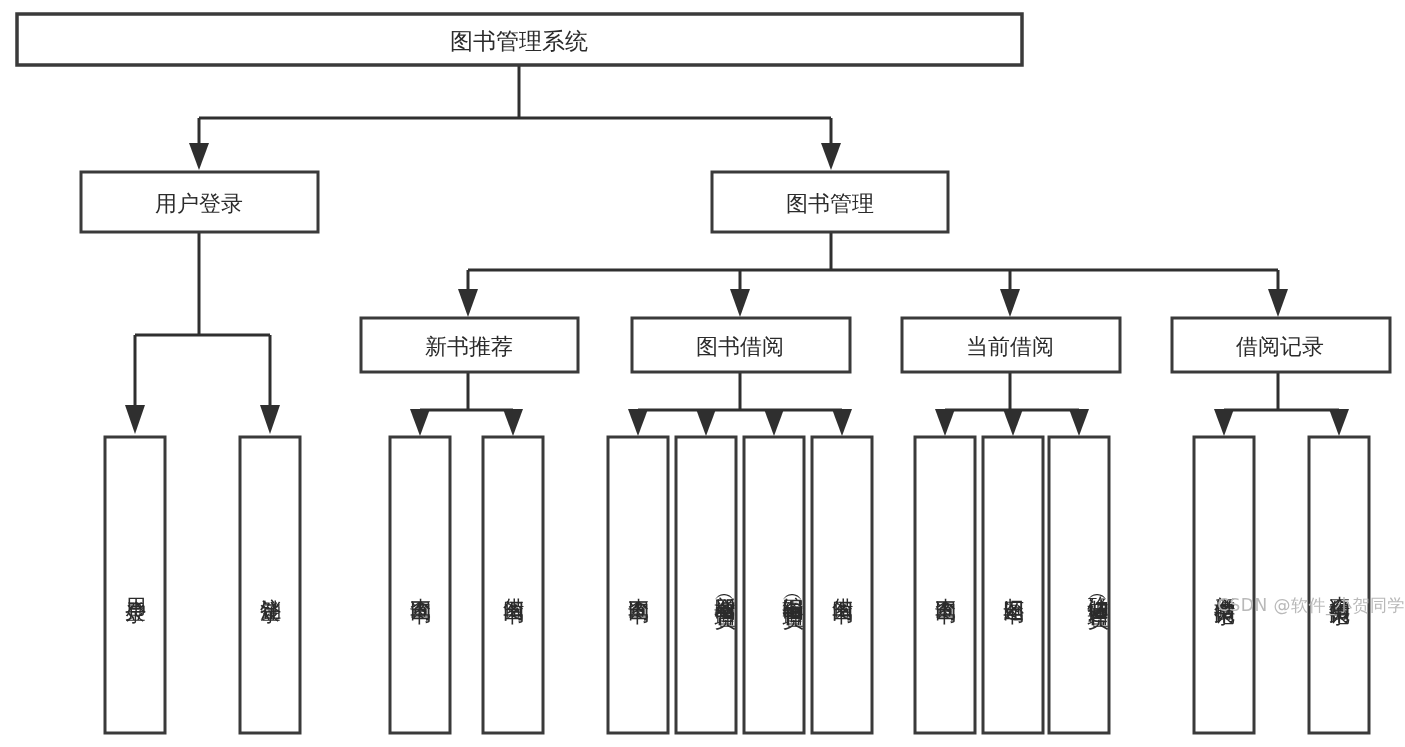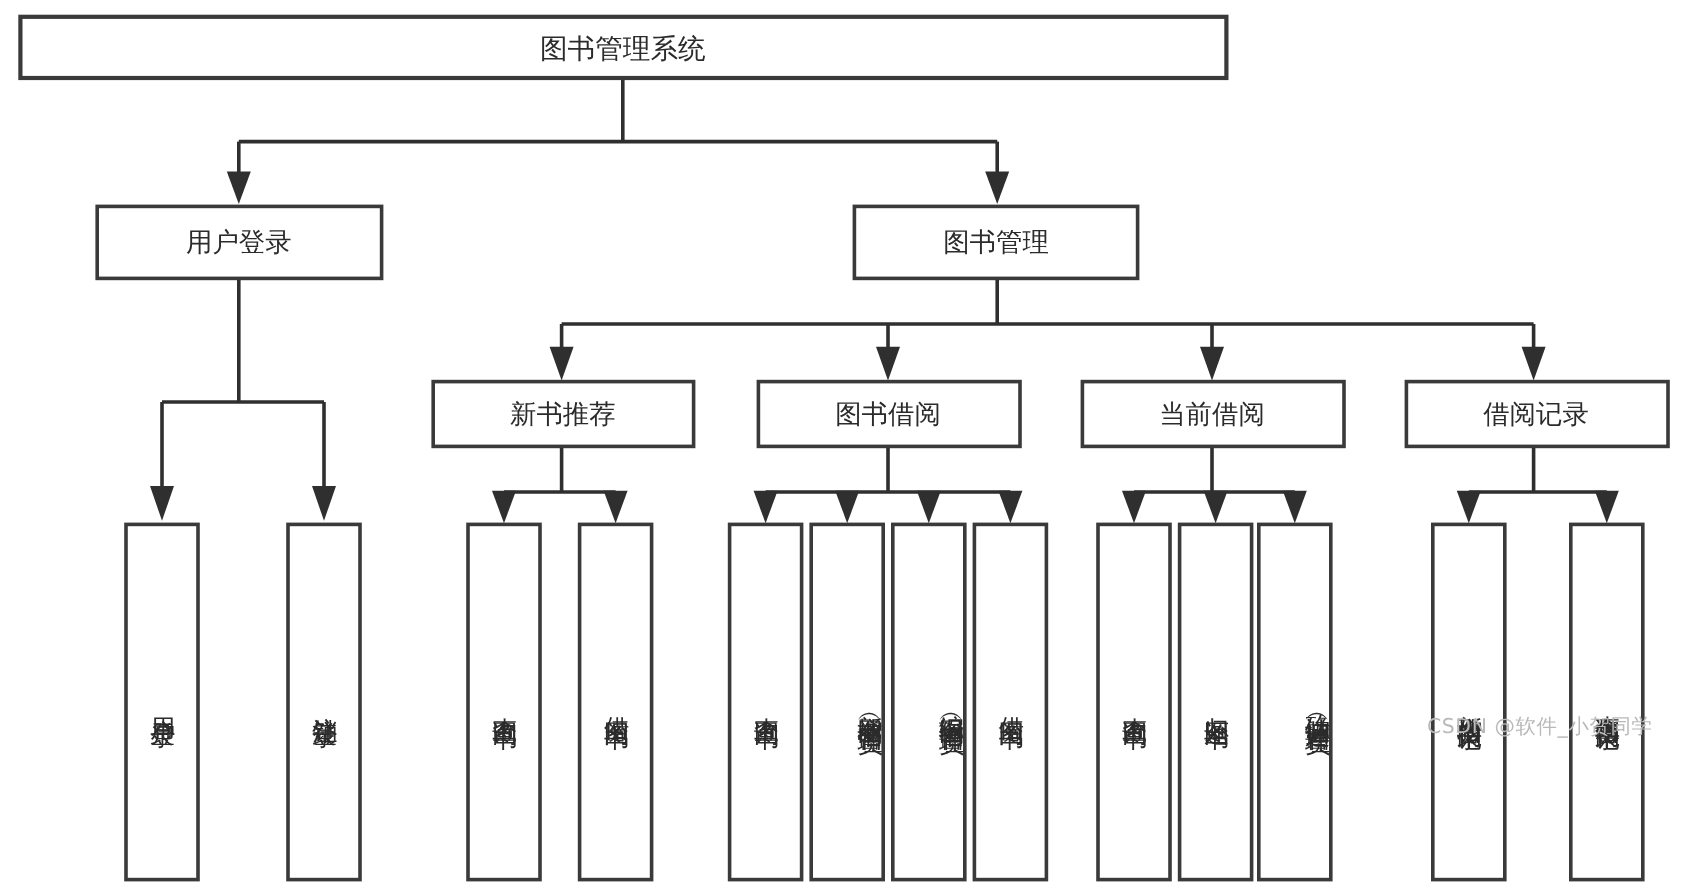--- a/index.html
+++ b/index.html
@@ -71,21 +71,21 @@
     color: #2b2b2b;
     display: flex;
     align-items: center;
     justify-content: center;
     text-align: center;
     white-space: nowrap;
     pointer-events: none;
   }
   .watermark {
     position: absolute;
-    right: 28px;
+    right: 0;
     bottom: 6px;
     font-family: "DejaVu Sans", "Liberation Sans", sans-serif;
     font-size: 17px;
     color: #b9b9b9;
     letter-spacing: 0.5px;
     white-space: nowrap;
   }
 </style>
 </head>
 <body>

